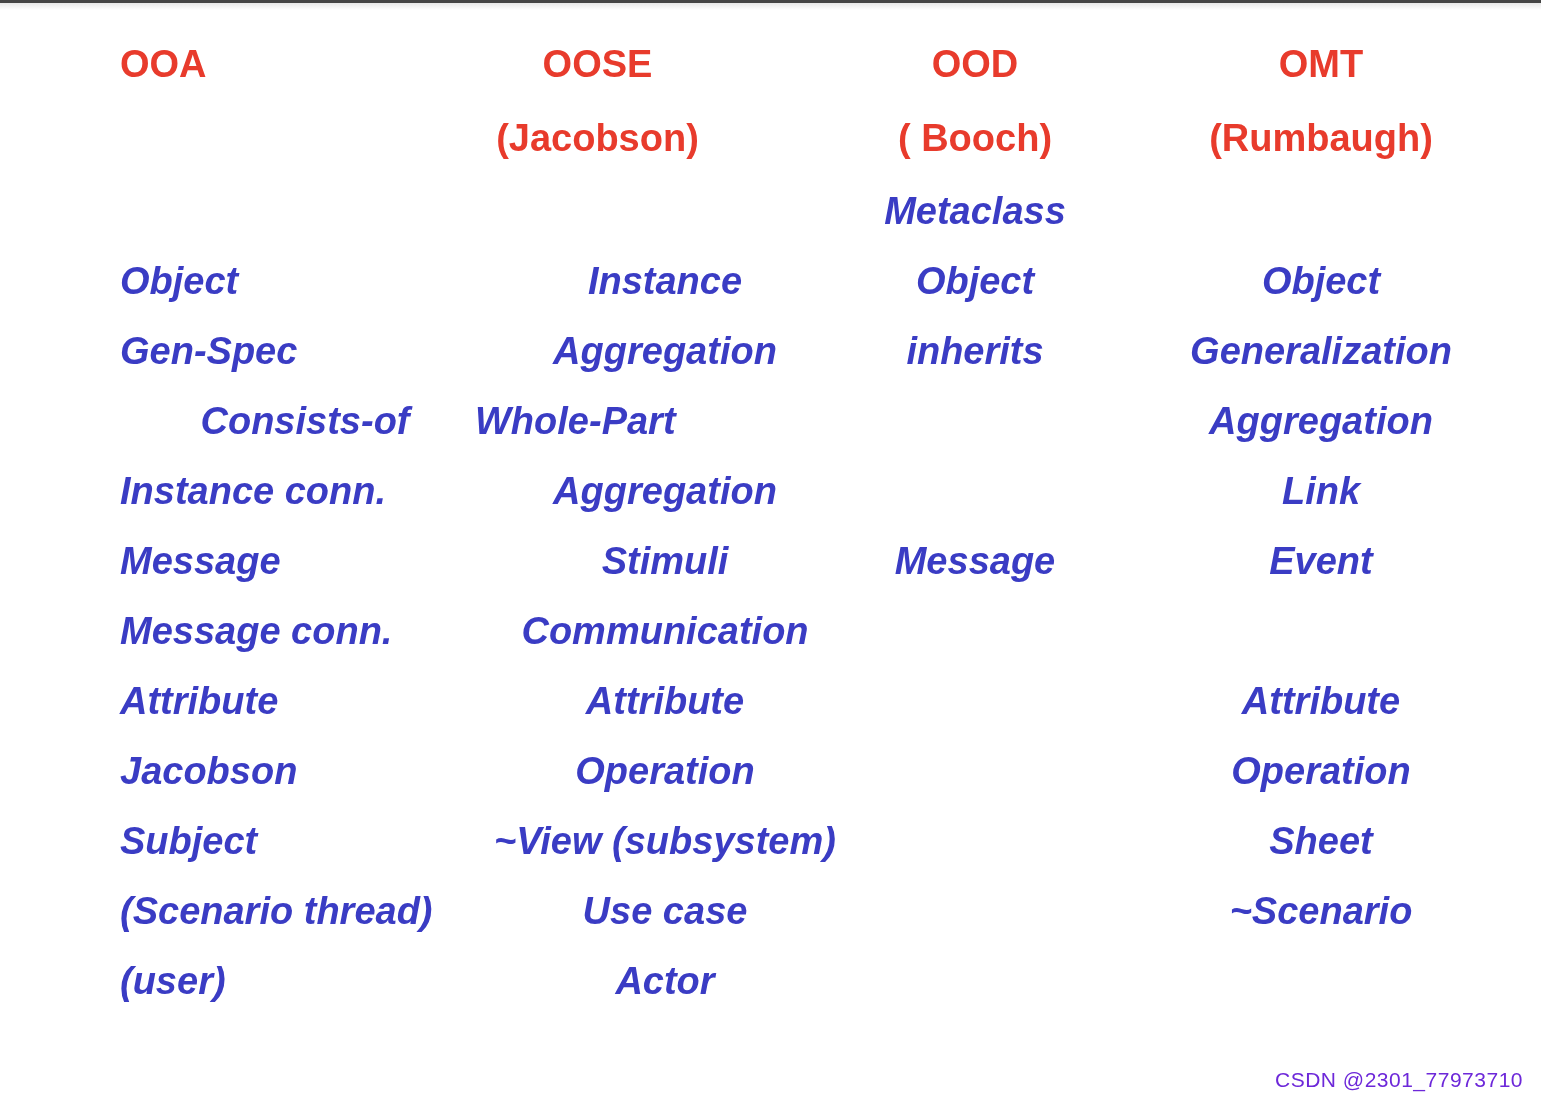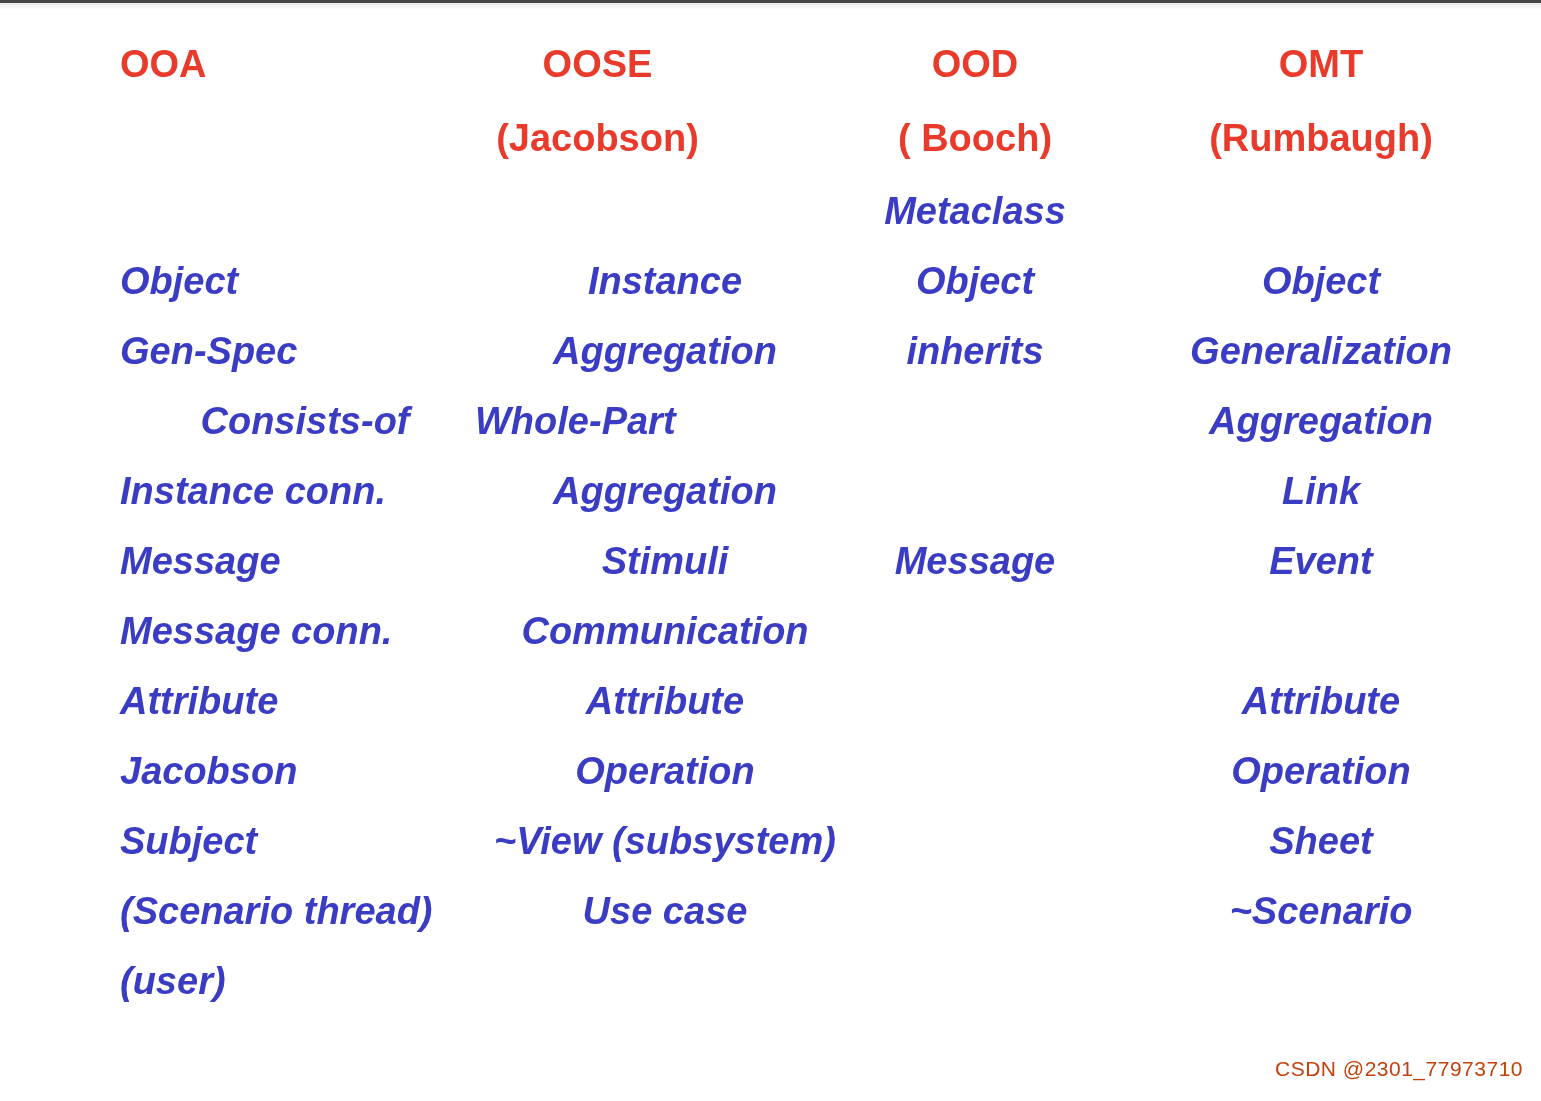--- a/index.html
+++ b/index.html
@@ -60,23 +60,23 @@
     white-space: nowrap;
     overflow: visible;
   }
   .col1 { text-align: left; }
   .col2 { text-align: center; padding-left: 15px; }
   .col3 { text-align: center; }
   .col4 { text-align: center; }
   .watermark {
     position: absolute;
     right: 18px;
-    bottom: 20px;
+    bottom: 9px;
     font-size: 21px;
-    color: #c2410c;
+    color: #6d28d9;
     letter-spacing: 0.5px;
   }
 </style>
 </head>
 <body>
 
 <div class="page">
   <div class="top-edge"></div>
   <div class="top-fade"></div>
 
@@ -130,18 +130,19 @@
       <div class="cell col4">Operation</div>
       <div class="cell col1">Subject</div>
       <div class="cell col2">~View (subsystem)</div>
       <div class="cell col3"></div>
       <div class="cell col4">Sheet</div>
       <div class="cell col1">(Scenario thread)</div>
       <div class="cell col2">Use case</div>
       <div class="cell col3"></div>
       <div class="cell col4">~Scenario</div>
       <div class="cell col1">(user)</div>
+      <div class="cell col2">Actor</div>
       <div class="cell col3"></div>
       <div class="cell col4"></div>
     </div>
 
   <div class="watermark">CSDN @2301_77973710</div>
 </div>
 
 </body></html>

